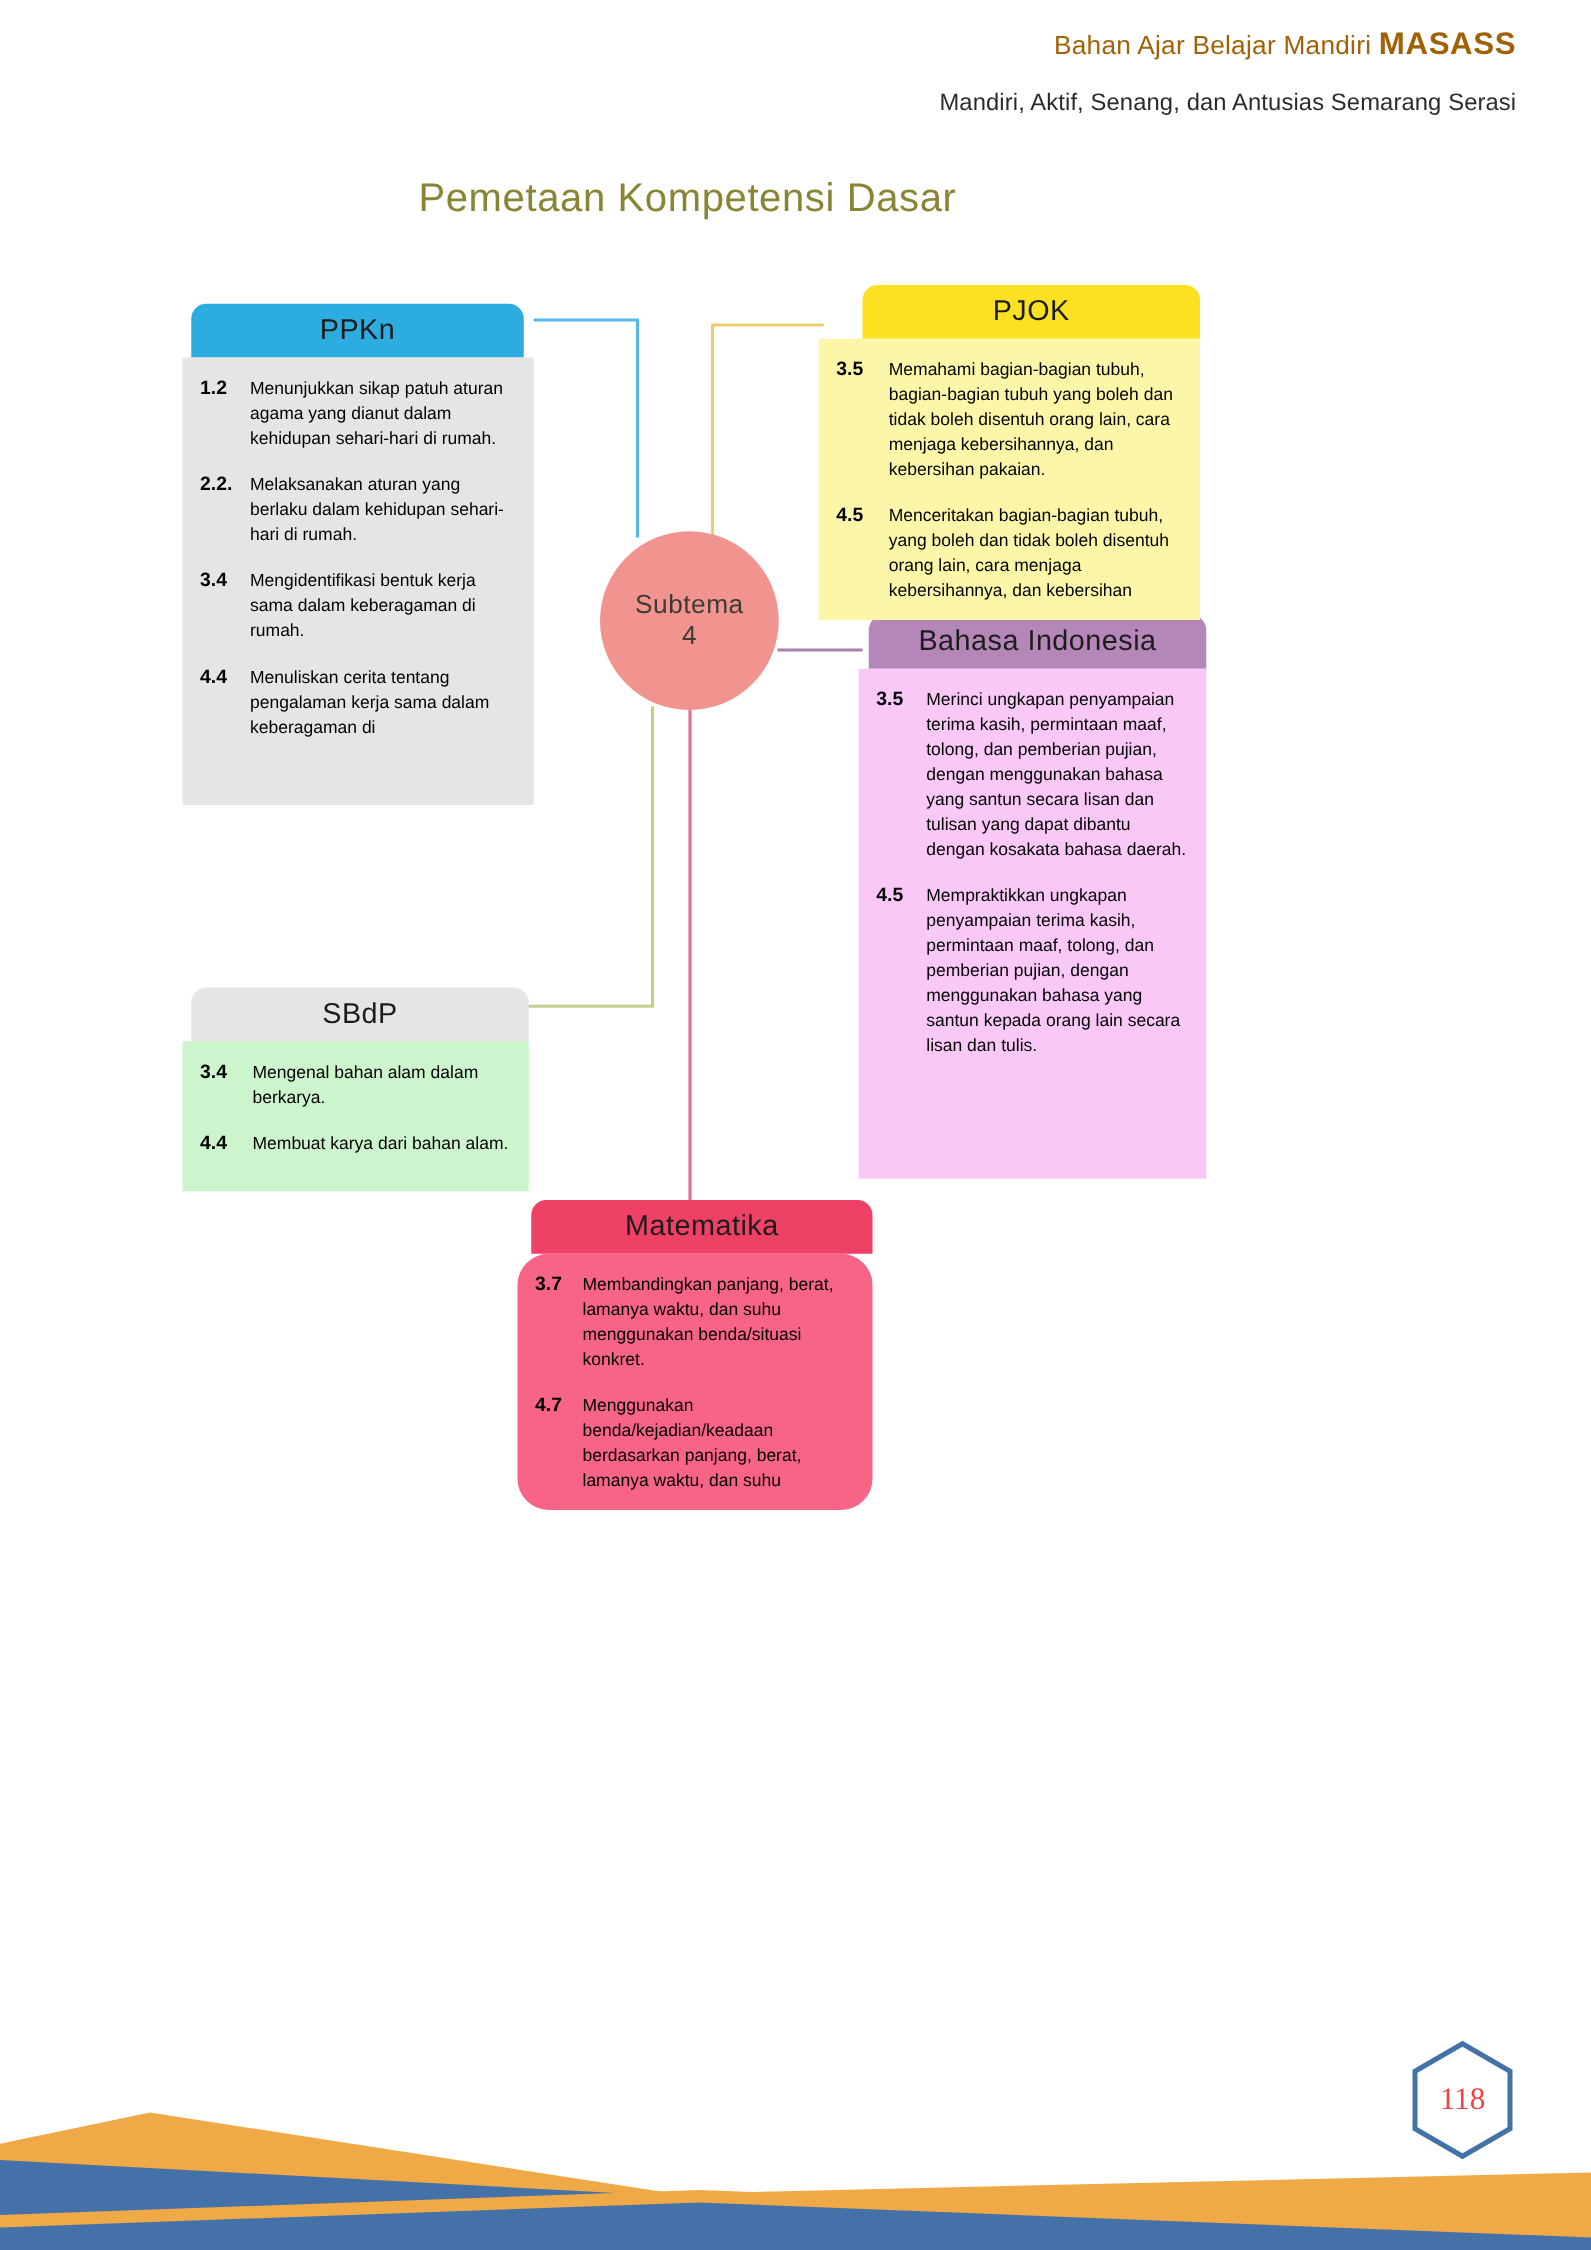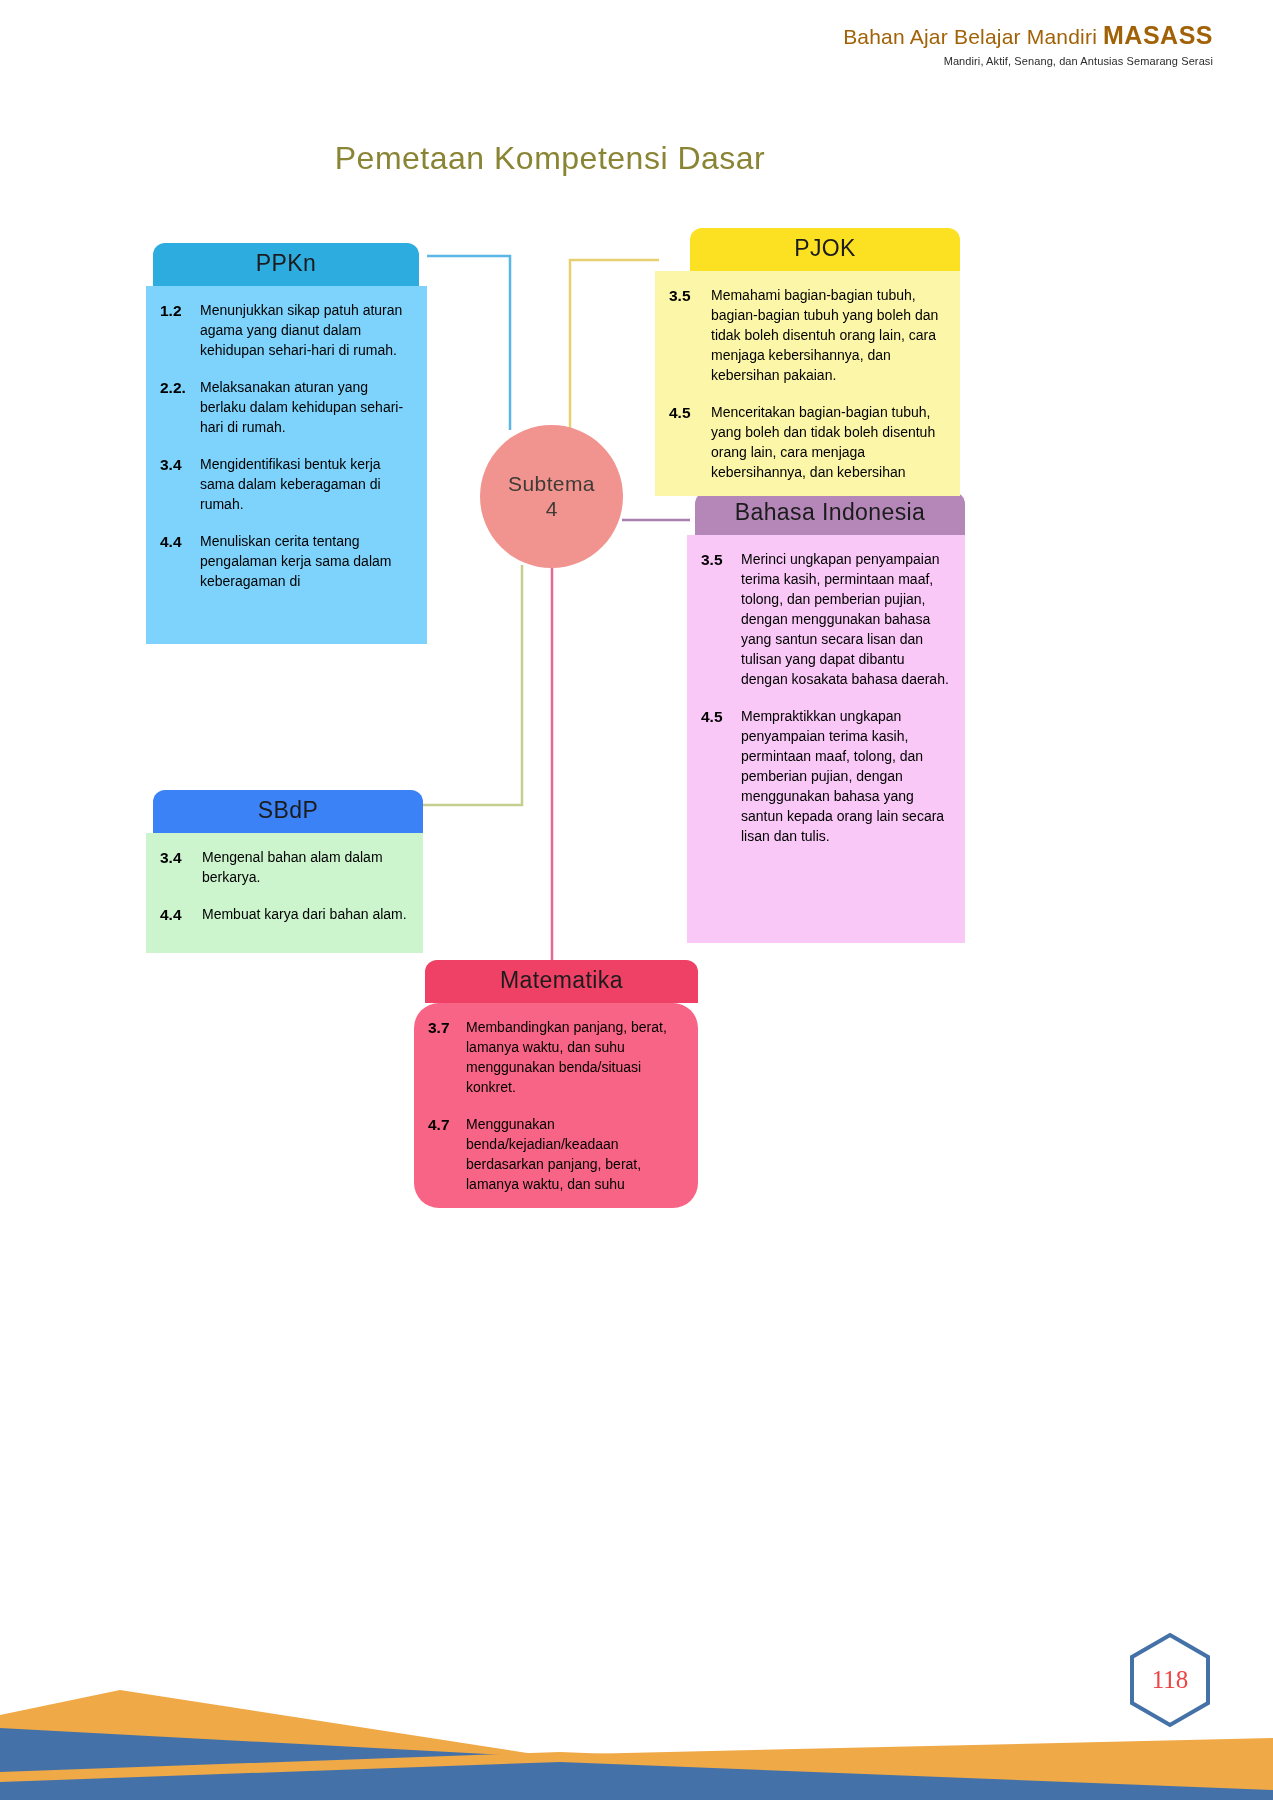--- a/index.html
+++ b/index.html
@@ -28,23 +28,23 @@
     font-size: 21px;
     color: #a16207;
     letter-spacing: .2px;
   }
   .header-line1 .brand {
     font-weight: bold;
     font-size: 25px;
     letter-spacing: .5px;
   }
   .header-line2 {
-    font-size: 11px;
+    font-size: 19px;
     color: #2b2b2b;
-    margin-top: 4px;
+    margin-top: 20px;
     letter-spacing: .1px;
   }
 
   
   .map-title {
     position: absolute;
     left: 0;
     top: 140px;
     width: 1100px;
     text-align: center;
@@ -99,38 +99,38 @@
   }
   .kd-text {
     font-weight: normal;
     font-size: 14px;
     line-height: 1.43;
   }
 
   
   #card-ppkn { left: 146px; top: 243px; width: 281px; }
   #card-ppkn .card-head { background: #2dacdf; width: 266px; margin-left: 7px;}
-  #card-ppkn .card-body { background: #7dd3fc; min-height: 330px; }
+  #card-ppkn .card-body { background: #e5e5e5; min-height: 330px; }
   #card-ppkn .kd-code { width: 40px; }
 
   
   #card-pjok { left: 655px; top: 228px; width: 305px; }
   #card-pjok .card-head { background: #fbe122; width: 270px; margin-left: 35px; }
   #card-pjok .card-body { background: #fcf7a8; min-height: 197px; }
   #card-pjok .kd-code { width: 42px; }
 
   
   #card-bindo { left: 687px; top: 492px; width: 278px; }
   #card-bindo .card-head { background: #b487b8; width: 270px; margin-left: 8px; }
   #card-bindo .card-body { background: #f9c8f7; min-height: 380px; }
   #card-bindo .kd-code { width: 40px; }
 
   
   #card-sbdp { left: 146px; top: 790px; width: 277px; }
-  #card-sbdp .card-head { background: #3b82f6; width: 270px; margin-left: 7px; }
+  #card-sbdp .card-head { background: #e5e5e5; width: 270px; margin-left: 7px; }
   #card-sbdp .card-body { background: #ccf5cd; height: 92px; }
   #card-sbdp .kd-code { width: 42px; }
 
   
   #card-mtk { left: 414px; top: 960px; width: 284px; }
   #card-mtk .card-head { background: #ef4066; width: 273px; margin-left: 11px; }
   #card-mtk .card-body { background: #f86486; min-height: 170px; border-radius: 25px; }
   #card-mtk .kd-code { width: 38px; }
 
   

